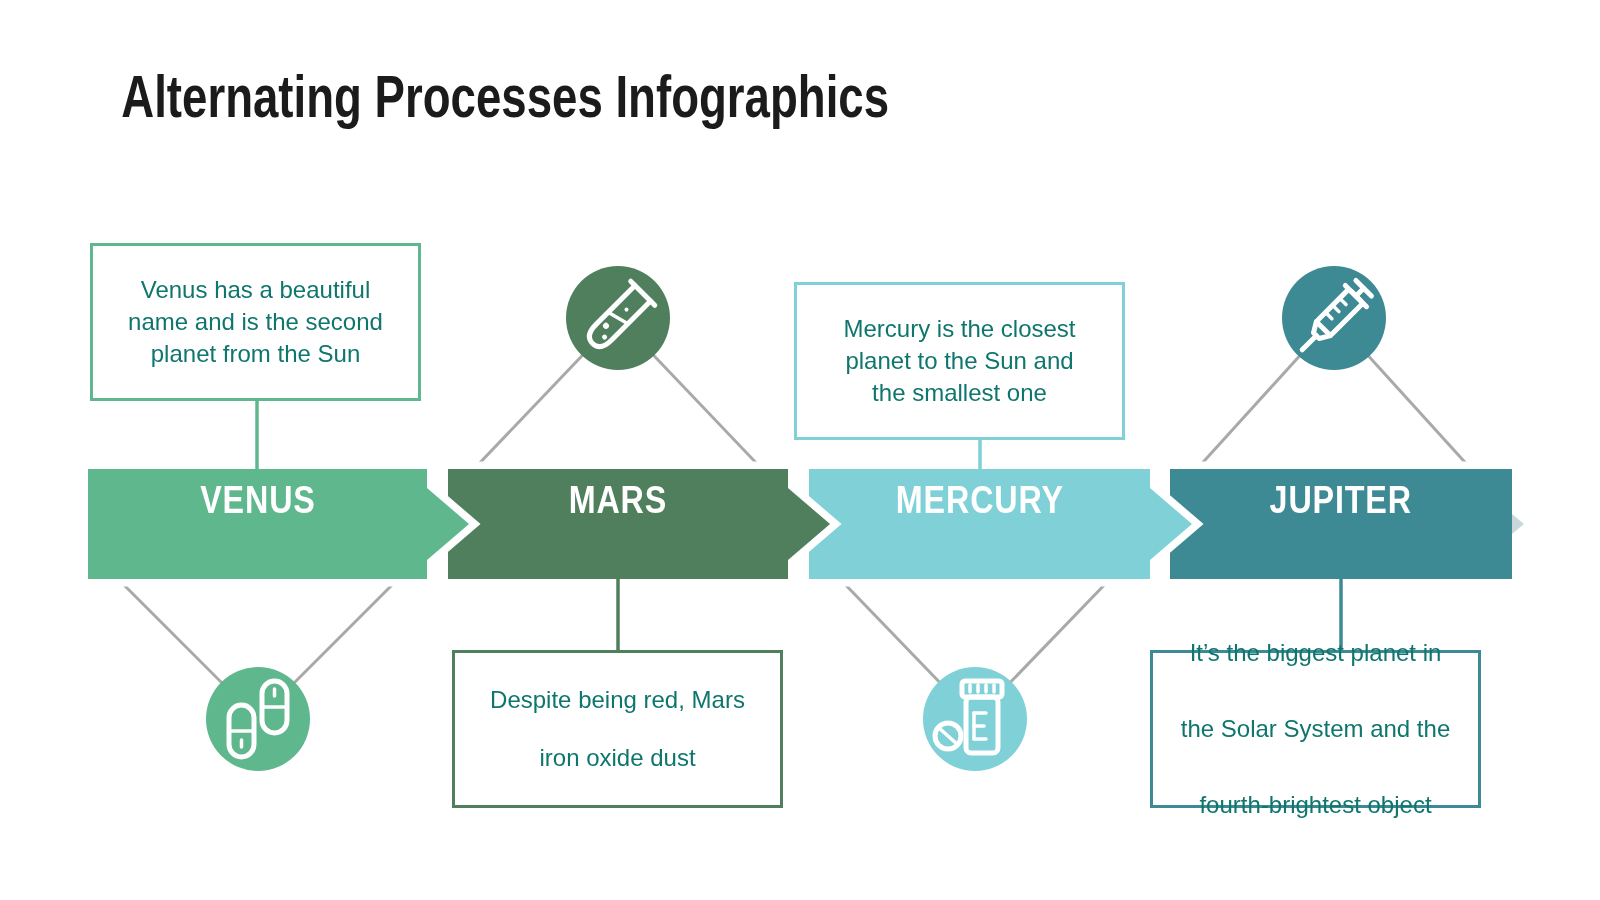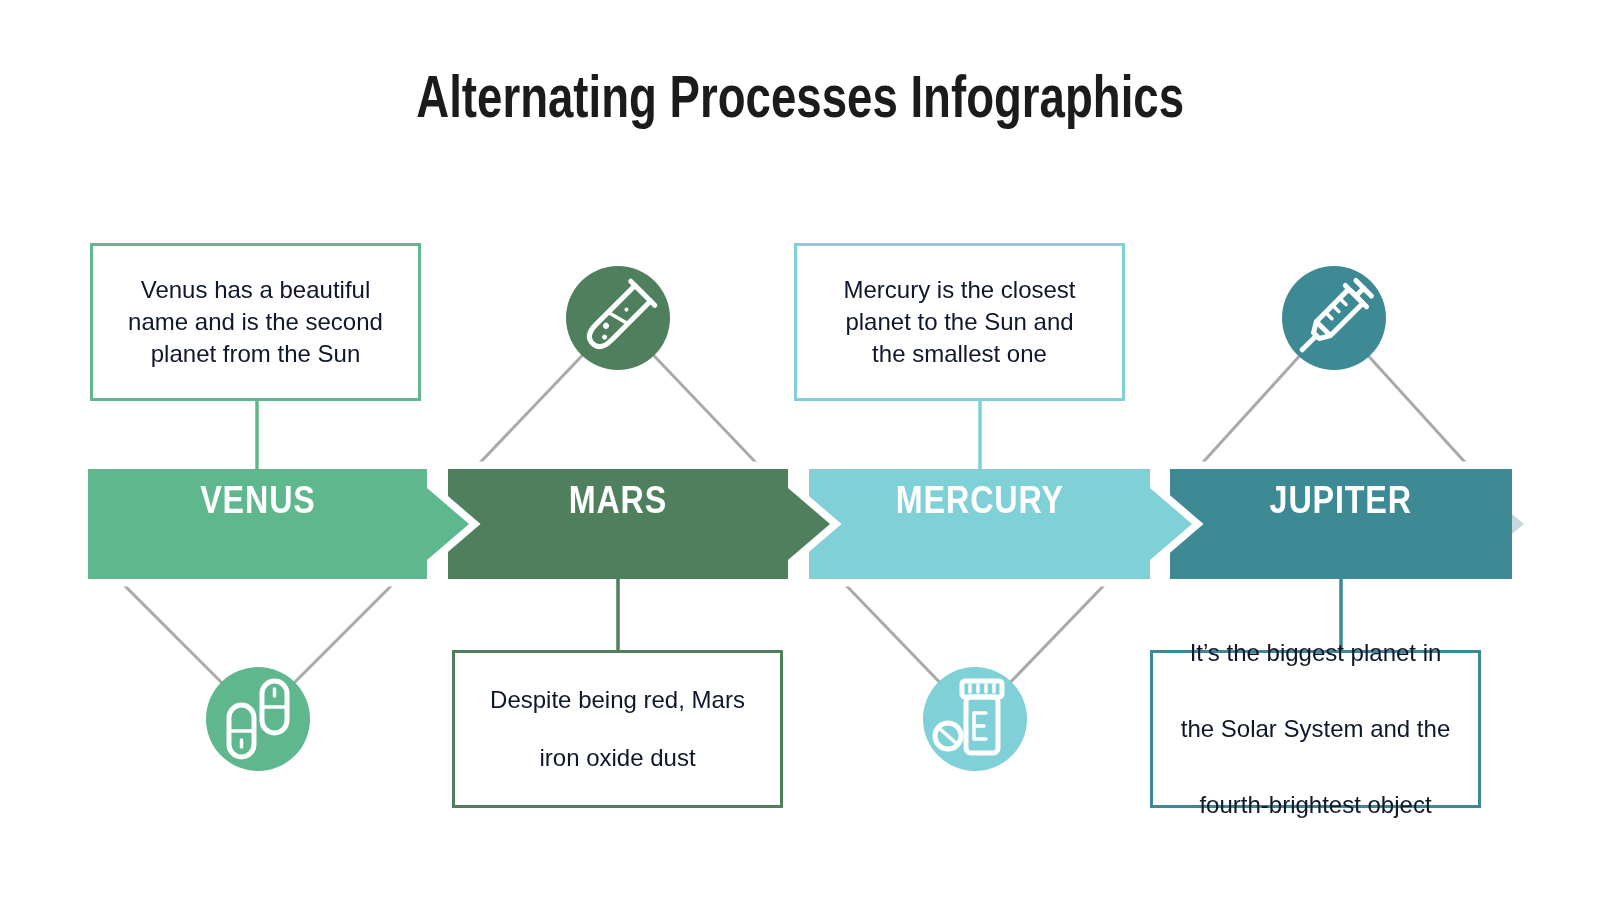--- a/index.html
+++ b/index.html
@@ -2,21 +2,21 @@
 <html><head>
 <meta charset="utf-8">
 <style>
   html,body{margin:0;padding:0;background:#ffffff;}
   #canvas{
     position:relative;width:1600px;height:900px;background:#ffffff;
     font-family:"Liberation Sans","DejaVu Sans",sans-serif;overflow:hidden;
   }
   #diagram-svg{position:absolute;left:0;top:0;width:1600px;height:900px;}
   .page-title{
-    position:absolute;left:0;top:62px;width:1600px;text-align:center;
+    position:absolute;left:0;top:62px;width:1600px;
     color:#1b1b1b;
   }
   .page-title .stretch{
     display:inline-block;transform:scaleX(0.76);transform-origin:50% 50%;
     font-size:60px;font-weight:bold;letter-spacing:0px;white-space:nowrap;
   }
   .banner-label{
     position:absolute;top:445px;height:110px;display:flex;
     align-items:center;justify-content:center;pointer-events:none;
   }
@@ -25,25 +25,25 @@
     font-size:38px;font-weight:bold;color:#ffffff;letter-spacing:1px;white-space:nowrap;
   }
   .desc-box{
     position:absolute;width:331px;background:#ffffff;border:3px solid;
     display:flex;flex-direction:column;align-items:center;justify-content:center;
     box-sizing:border-box;
   }
   .desc-box.top{top:243px;height:158px;}
   .desc-box.bottom{top:650px;height:158px;}
   .desc-line{
-    font-size:24px;line-height:32px;color:#0f172a;text-align:right;white-space:nowrap;
+    font-size:24px;line-height:32px;color:#0f766e;text-align:right;white-space:nowrap;
   }
   .border-venus{border-color:#5FB78D;}
   .border-mars{border-color:#4F7F5D;}
-  .border-mercury{border-color:#7FD0D7;}
+  .border-mercury{border-color:#7FD0D7;margin-top:39px;}
   .border-jupiter{border-color:#3E8A94;gap:44px;}
   .banner-poly{stroke:#ffffff;stroke-width:15;paint-order:stroke;stroke-linejoin:miter;}
   .icon-stroke{fill:none;stroke:#ffffff;stroke-width:5;stroke-linecap:round;stroke-linejoin:round;}
   .icon-stroke-thin{fill:none;stroke:#ffffff;stroke-width:3.5;stroke-linecap:round;}
   .diag{stroke-width:3;fill:none;}
   .vconn{stroke-width:3.5;fill:none;}
 </style>
 </head>
 <body>
 

